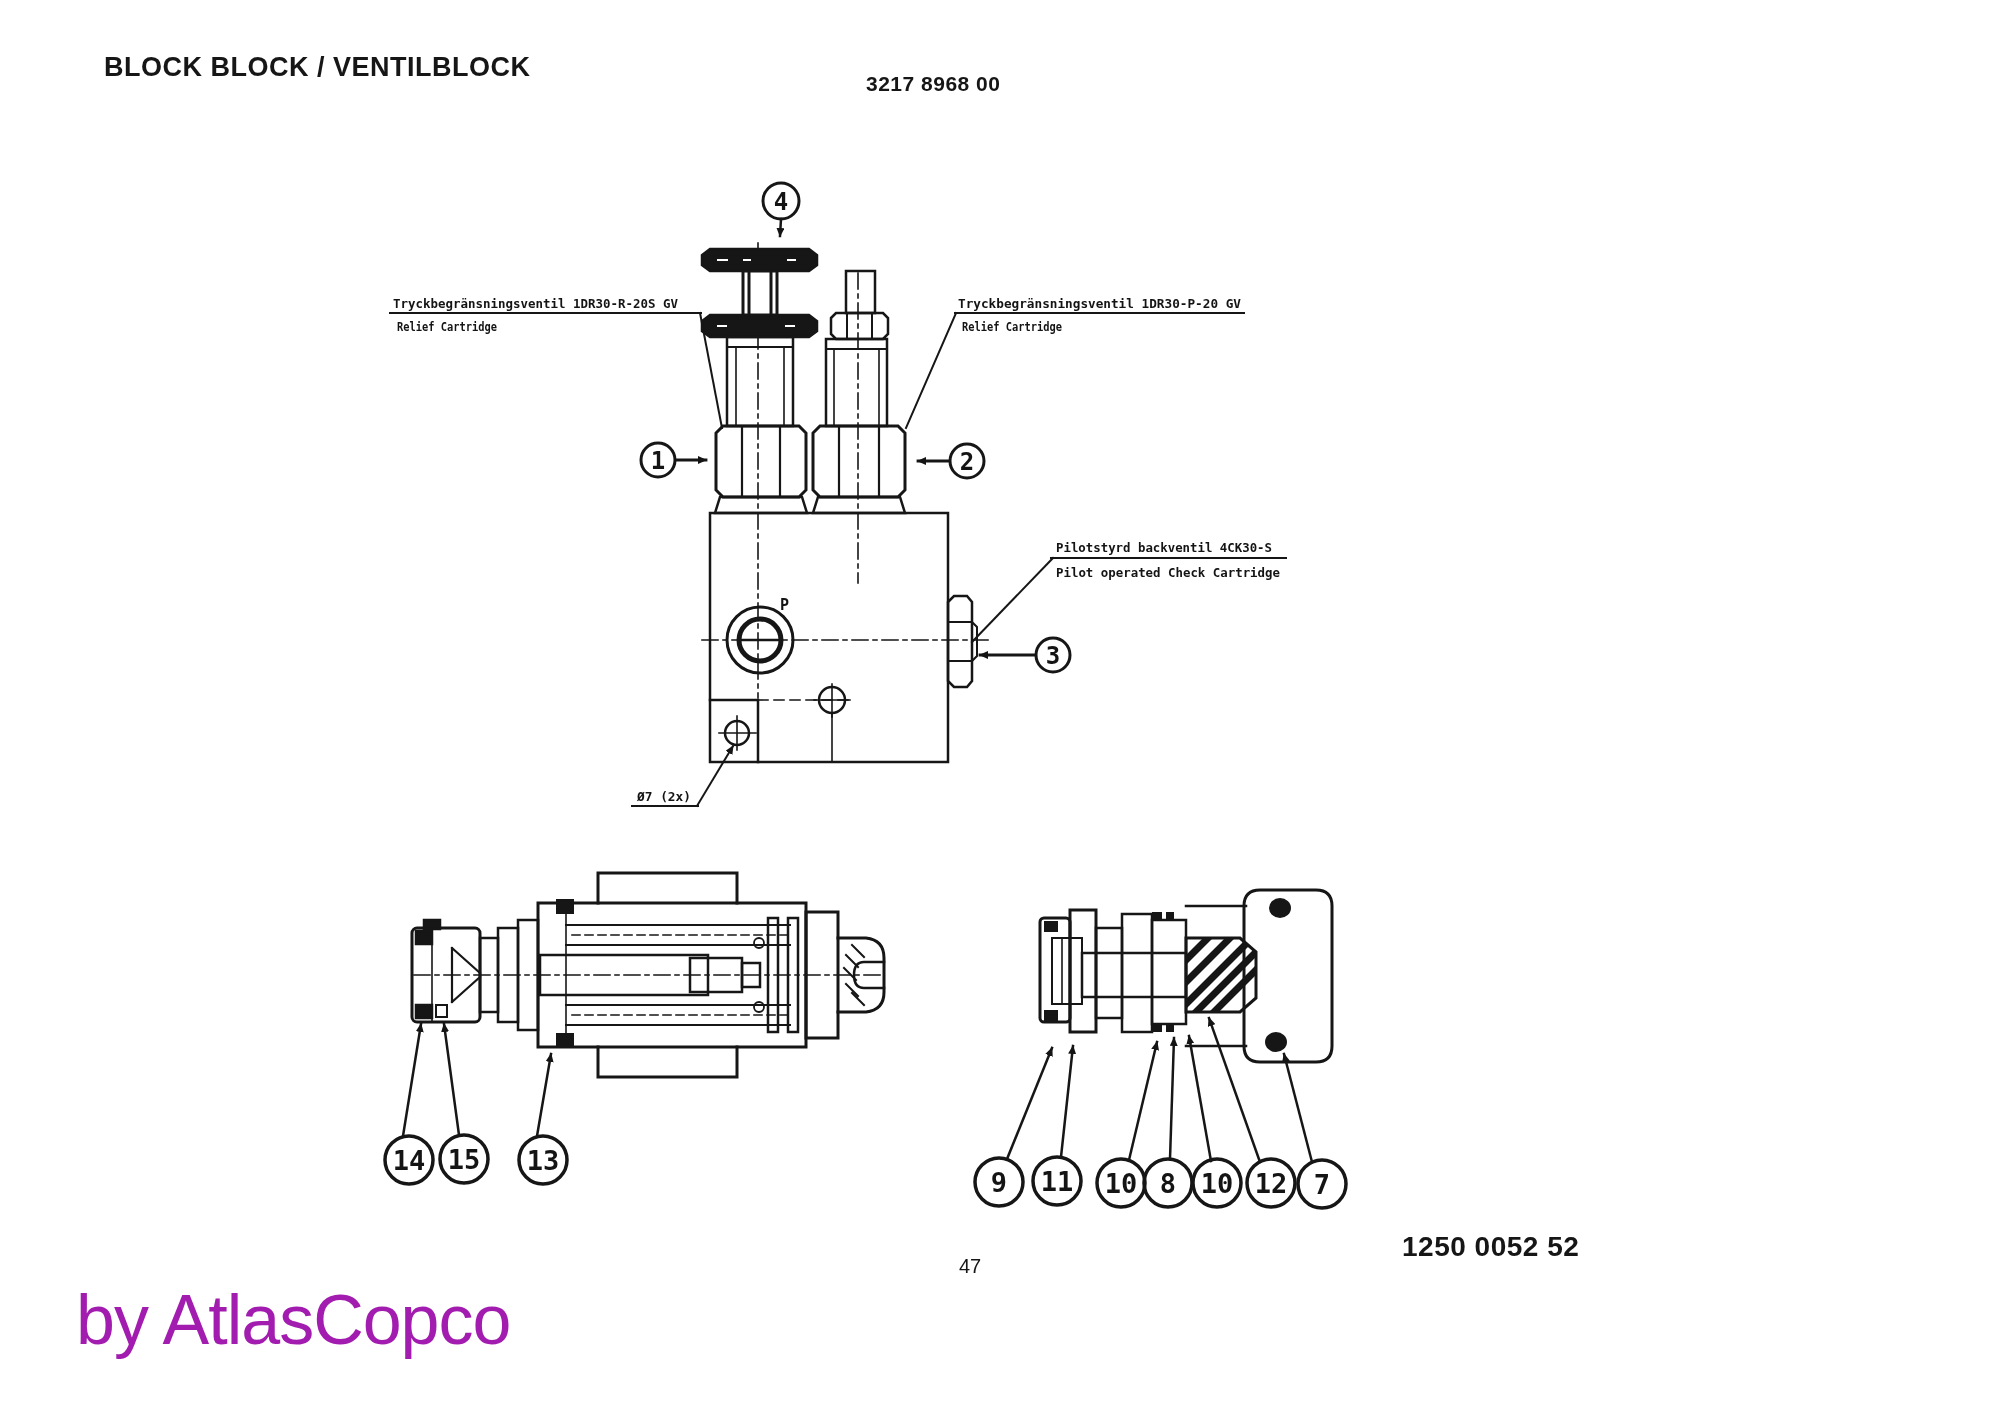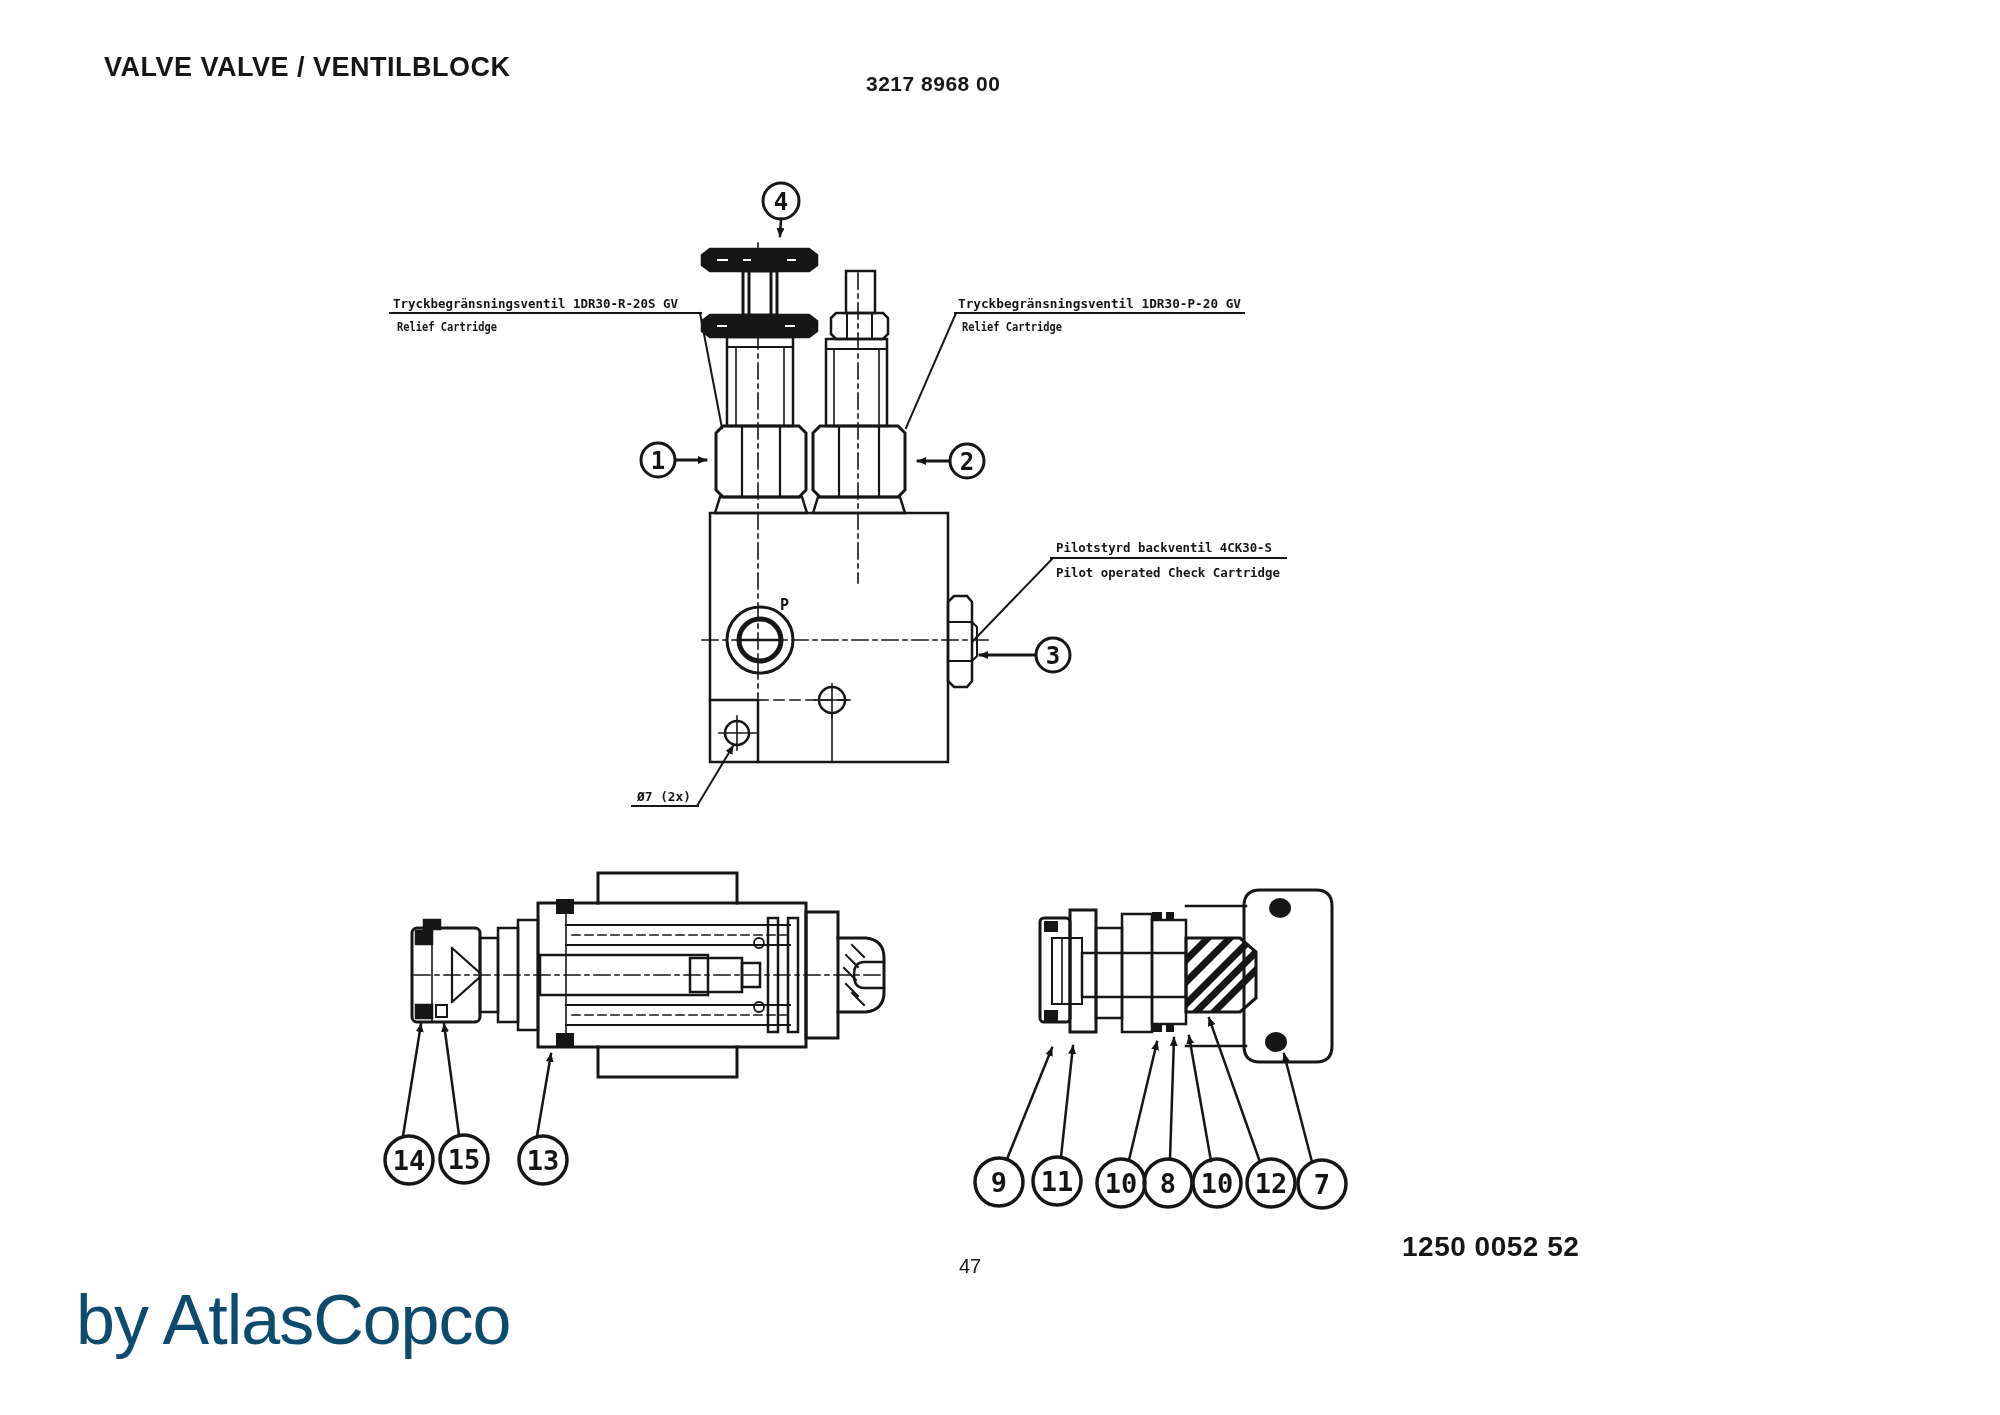--- a/index.html
+++ b/index.html
@@ -3,34 +3,34 @@
 <meta charset="utf-8">
 <style>
   html,body{margin:0;padding:0;background:#e8e8e8;}
   .page{position:relative;width:2000px;height:1415px;background:#ffffff;overflow:hidden;
         font-family:"Liberation Sans",sans-serif;color:#161616;}
   .abs{position:absolute;white-space:nowrap;}
   .doc-title{left:104px;top:52px;font-size:27px;font-weight:bold;letter-spacing:.5px;}
   .part-number{left:866px;top:56px;font-size:21px;font-weight:bold;letter-spacing:.5px;margin-top:16px;}
   .doc-number{left:1402px;top:1188px;font-size:28px;font-weight:bold;letter-spacing:.5px;margin-top:43px;}
   .page-number{left:959px;top:1255px;font-size:20px;}
-  .watermark{left:76px;top:1280px;font-size:70px;font-weight:400;letter-spacing:-1px;color:#0c4a6e;}
+  .watermark{left:76px;top:1280px;font-size:70px;font-weight:400;letter-spacing:-1px;color:#a21caf;}
   svg{position:absolute;left:0;top:0;}
   svg text{font-family:"DejaVu Sans Mono",monospace;font-weight:bold;fill:#141414;}
   .lbl{font-size:12.5px;}
   .co{font-size:24px;}
   .cob{font-size:27px;}
   .plbl{font-size:15px;}
 </style>
 </head>
 <body>
 
 <div class="page">
 
-  <div class="abs doc-title">VALVE VALVE / VENTILBLOCK</div>
+  <div class="abs doc-title">BLOCK BLOCK / VENTILBLOCK</div>
   <div class="abs part-number">3217 8968 00</div>
   <div class="abs doc-number">1250 0052 52</div>
   <div class="abs page-number">47</div>
   <div class="abs watermark">by AtlasCopco</div>
 
   <svg width="2000" height="1415" viewBox="0 0 2000 1415">
     <defs>
       <marker id="ah" markerWidth="9" markerHeight="8" refX="8" refY="4" orient="auto" markerUnits="userSpaceOnUse">
         <path d="M0,0 L9,4 L0,8 Z" fill="#141414"></path>
       </marker>

